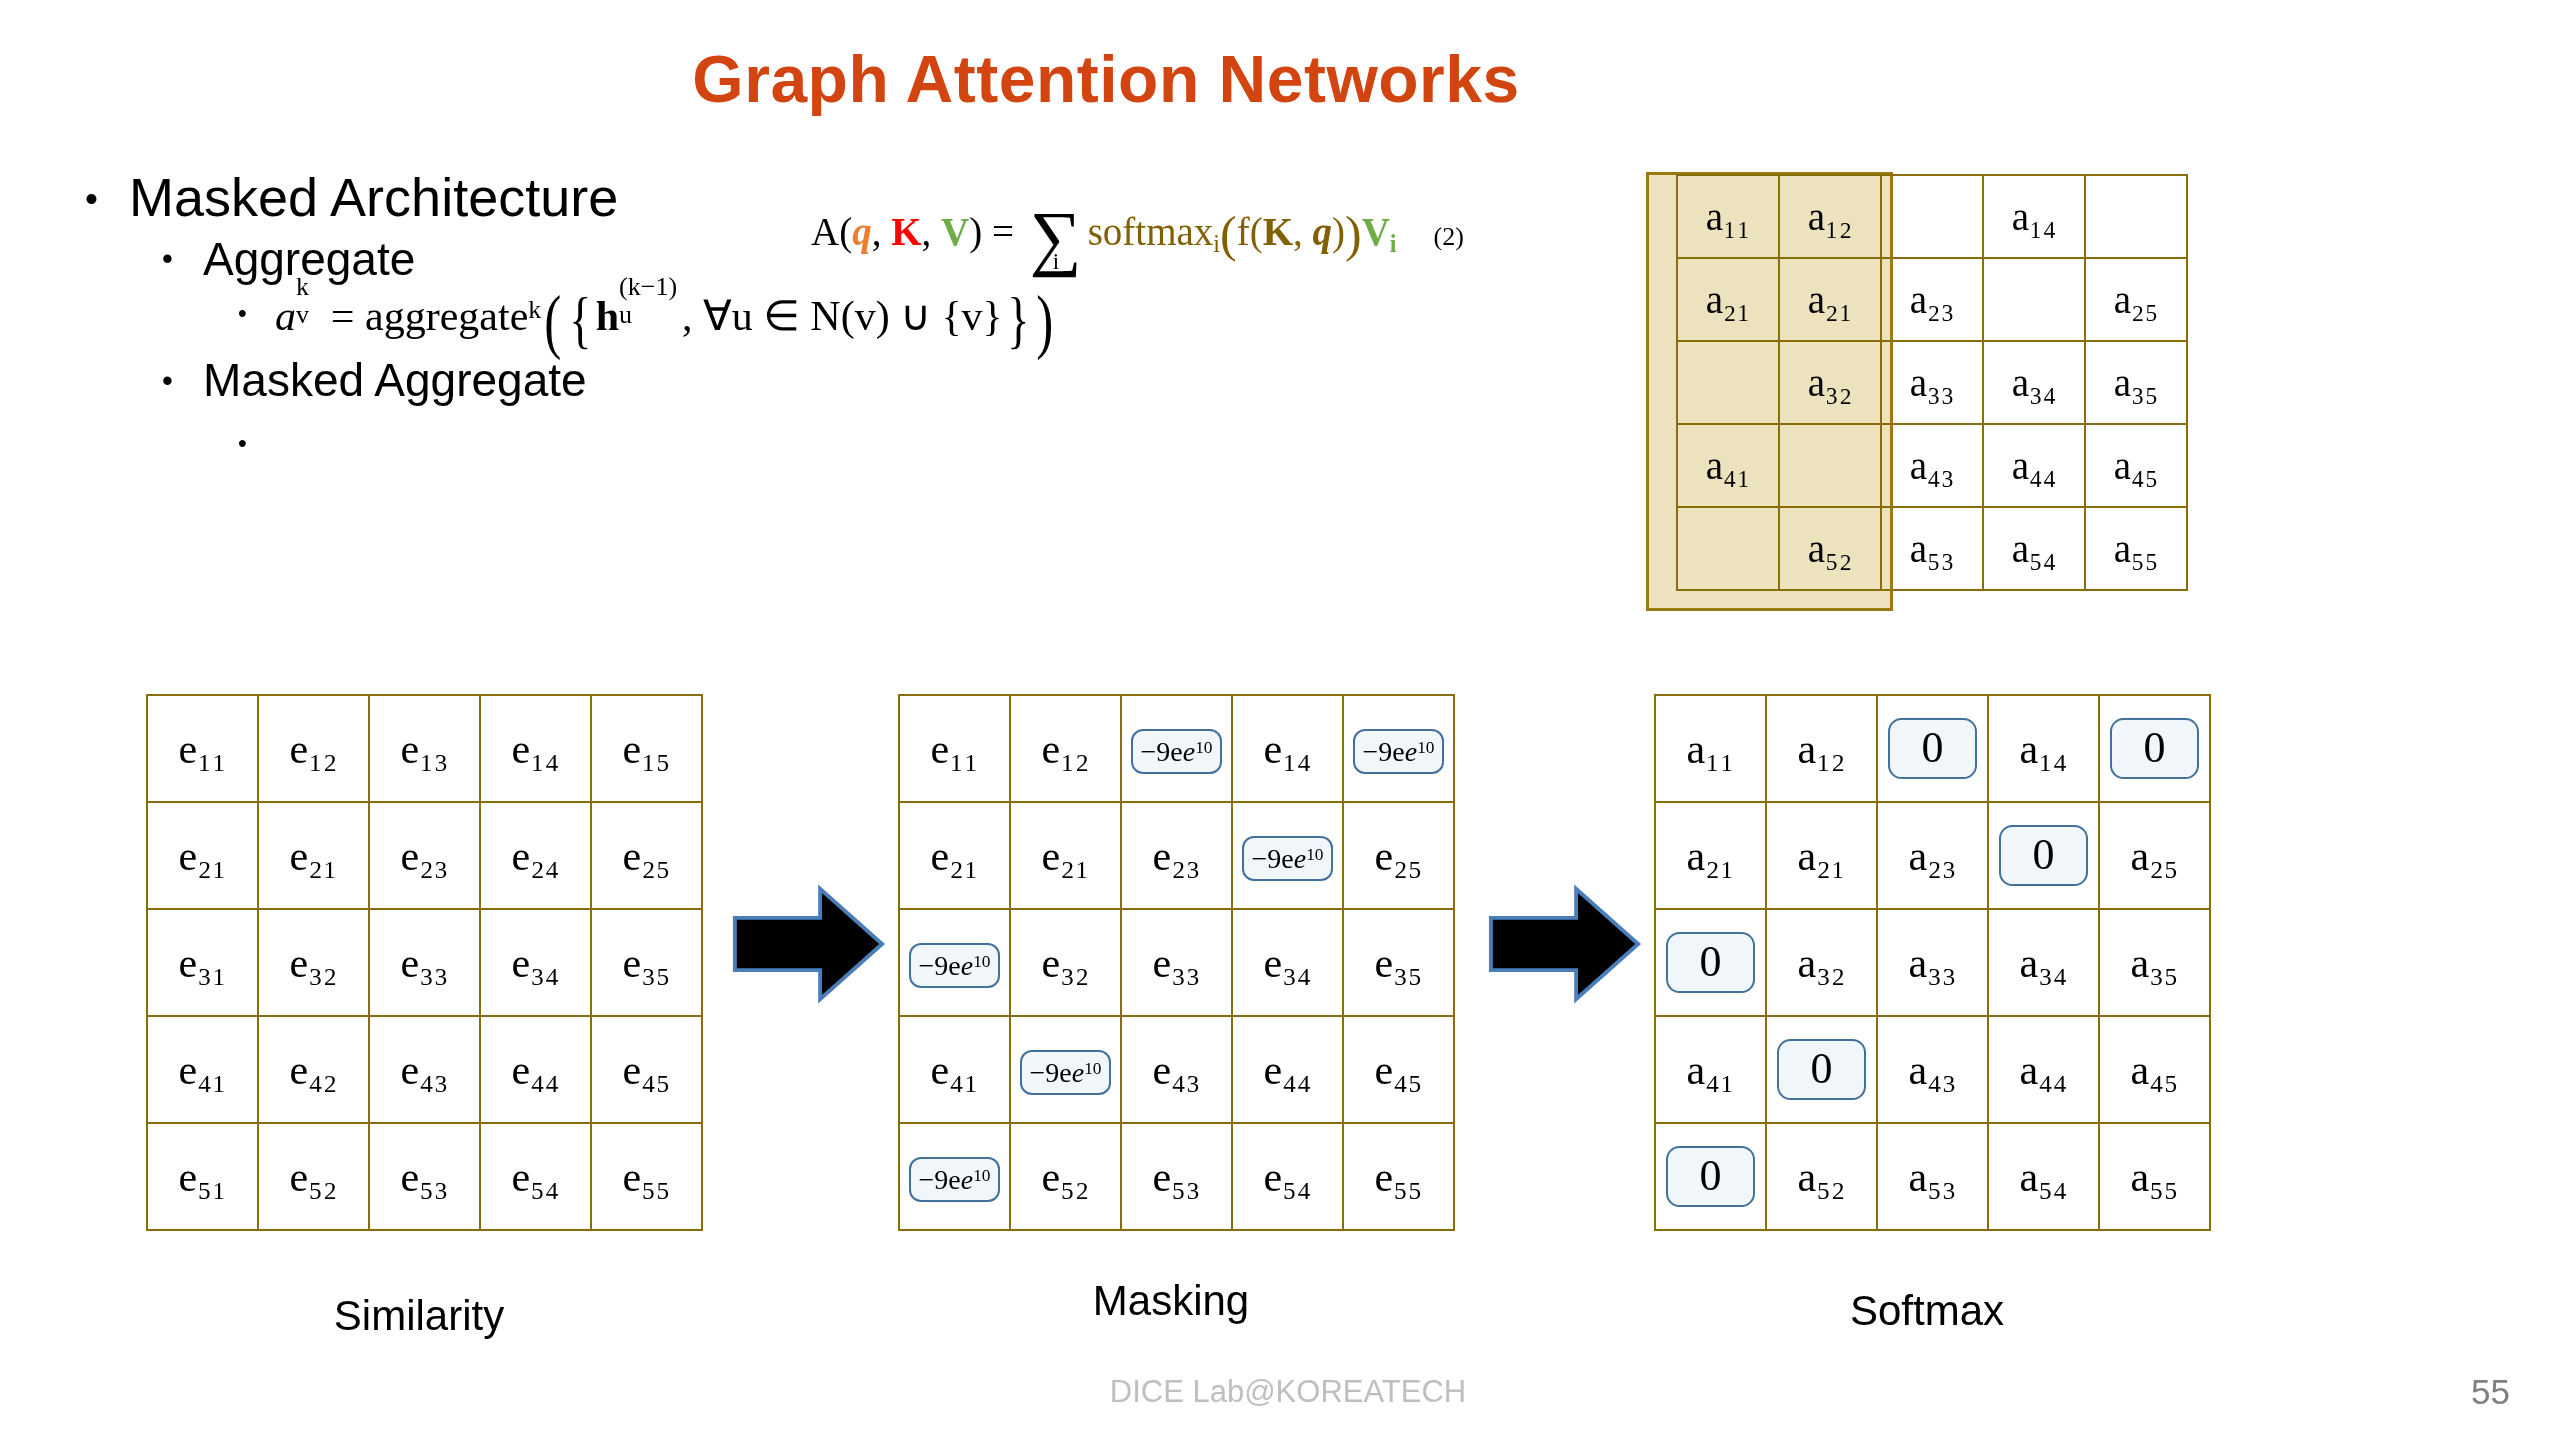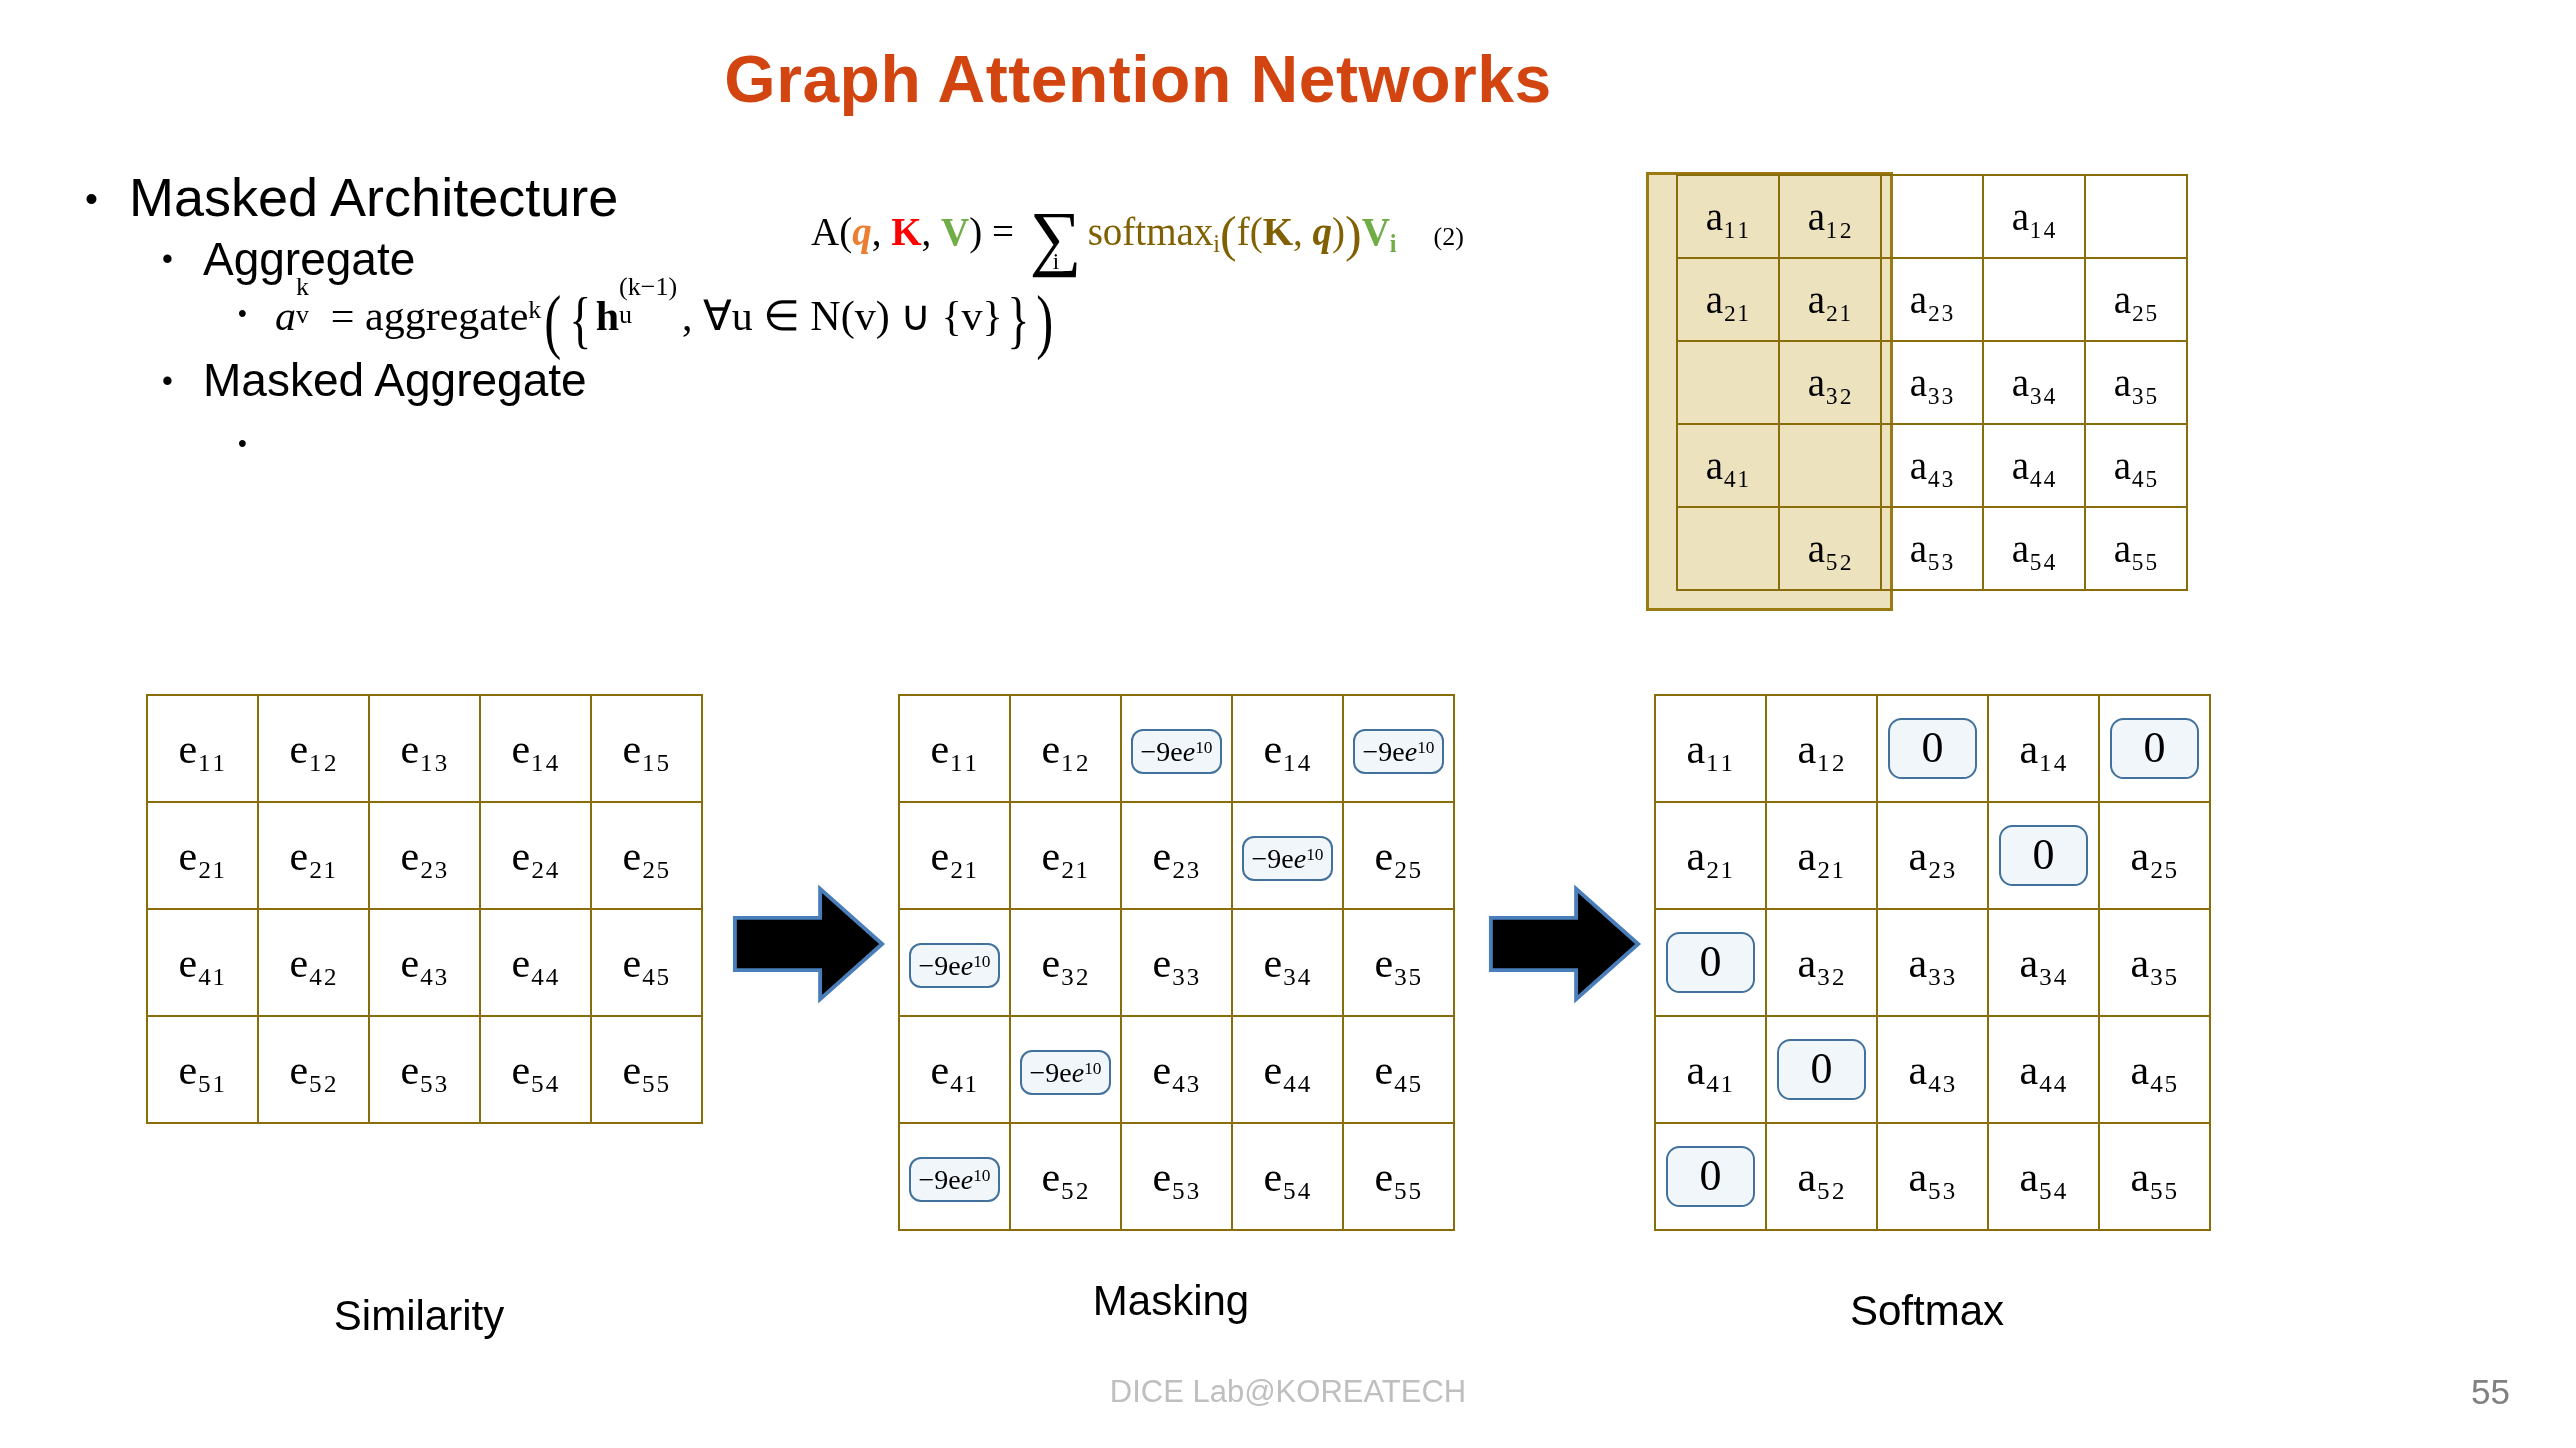--- a/index.html
+++ b/index.html
@@ -13,21 +13,20 @@
   
   #slide-title{
     position:absolute;
     top:41px; left:0; width:2212px;
     text-align:center;
     font-size:66px;
     font-weight:bold;
     color:#d34510;
     letter-spacing:0.5px;
     white-space:nowrap;
-    padding-left:32px;
   }
   
   .bullets{ position:absolute; top:166px; left:85px; width:1507px; }
   .b-row{ display:flex; align-items:flex-start; }
   .b-dot{ flex:0 0 auto; line-height:1; }
   .b-txt{ flex:0 1 auto; }
 
   .lvl1{ font-size:54px; color:#000; margin-bottom:3.9px; }
   .lvl1 .b-dot{ font-size:37px; width:44px; padding-top:13.5px; }
   .lvl2{ font-size:46px; color:#000; margin-left:77px; margin-bottom:1.9px; }
@@ -237,20 +236,27 @@
         <td>e₁₅</td>
       </tr>
       <tr>
         <td>e₂₁</td>
         <td>e₂₁</td>
         <td>e₂₃</td>
         <td>e₂₄</td>
         <td>e₂₅</td>
       </tr>
       <tr>
+        <td>e₃₁</td>
+        <td>e₃₂</td>
+        <td>e₃₃</td>
+        <td>e₃₄</td>
+        <td>e₃₅</td>
+      </tr>
+      <tr>
         <td>e₄₁</td>
         <td>e₄₂</td>
         <td>e₄₃</td>
         <td>e₄₄</td>
         <td>e₄₅</td>
       </tr>
       <tr>
         <td>e₅₁</td>
         <td>e₅₂</td>
         <td>e₅₃</td>

